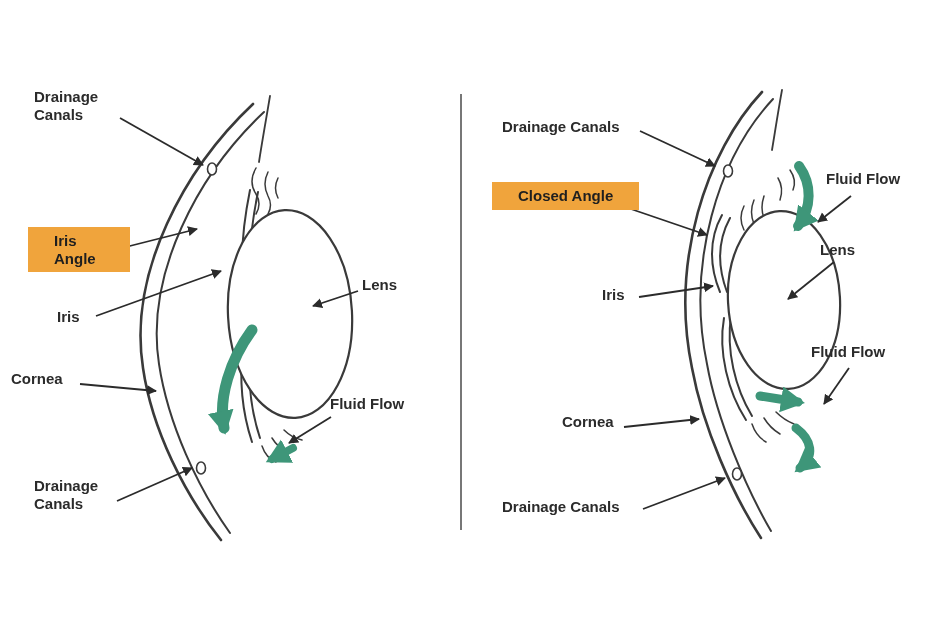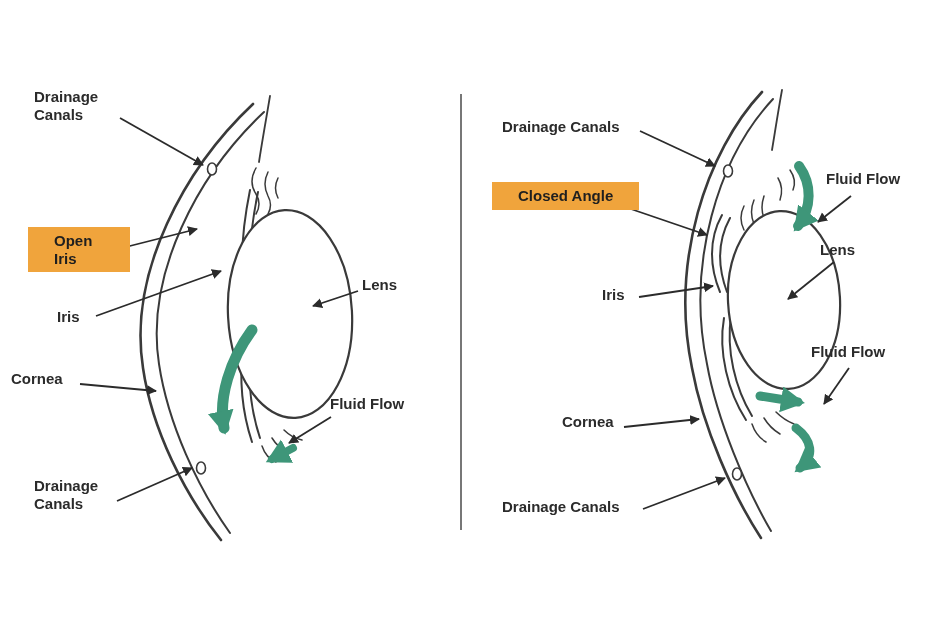--- a/index.html
+++ b/index.html
@@ -129,21 +129,21 @@
       <line x1="834" y1="262" x2="788" y2="299" marker-end="url(#mk-black)"></line>
       <line x1="639" y1="297" x2="713" y2="286" marker-end="url(#mk-black)"></line>
       <line x1="849" y1="368" x2="824" y2="404" marker-end="url(#mk-black)"></line>
       <line x1="624" y1="427" x2="699" y2="419" marker-end="url(#mk-black)"></line>
       <line x1="643" y1="509" x2="725" y2="478" marker-end="url(#mk-black)"></line>
     </g>
   </svg>
 
   <div class="label" style="left:34px;top:88px;width:84px;">Drainage Canals</div>
 
-  <div class="label angle-box" style="left:28px;top:227px;width:50px;">Open Iris</div>
+  <div class="label angle-box" style="left:28px;top:227px;width:50px;">Iris Angle</div>
 
   <div class="label" style="left:57px;top:308px;">Iris</div>
 
   <div class="label" style="left:11px;top:370px;">Cornea</div>
 
   <div class="label" style="left:34px;top:477px;width:84px;">Drainage Canals</div>
 
   <div class="label" style="left:362px;top:276px;">Lens</div>
 
   <div class="label nowrap" style="left:330px;top:395px;">Fluid Flow</div>

